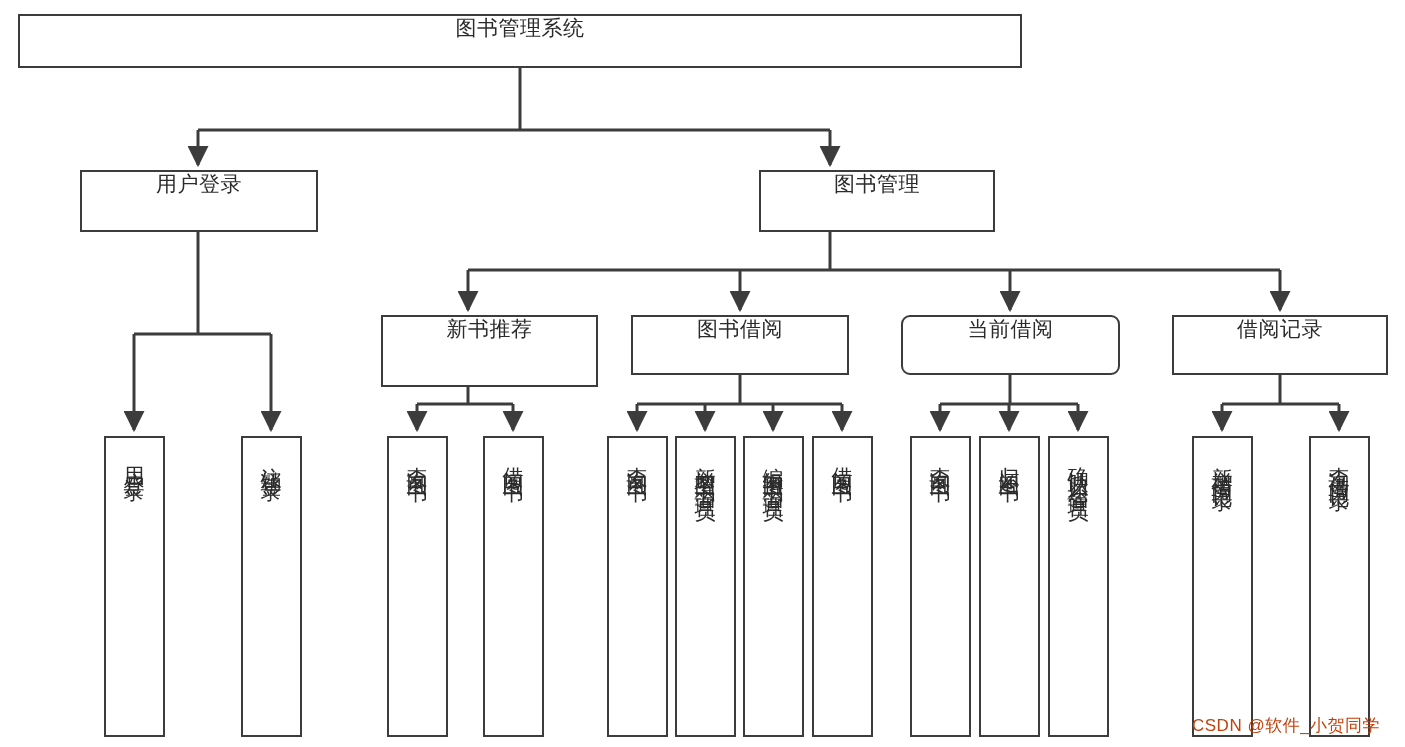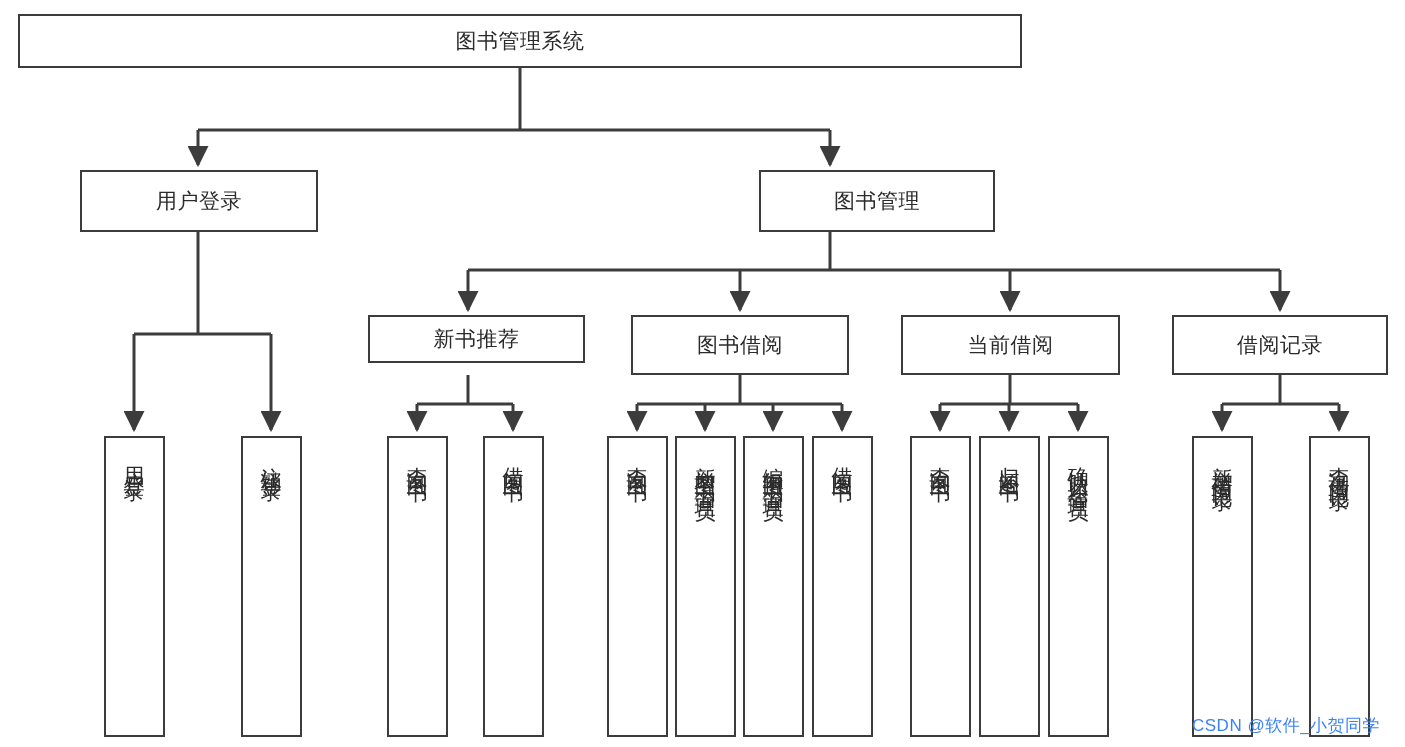--- a/index.html
+++ b/index.html
@@ -23,21 +23,20 @@
     top: 0;
     width: 1405px;
     height: 747px;
   }
   .node {
     position: absolute;
     box-sizing: border-box;
     border: 2px solid #3c3c3c;
     background: #ffffff;
     display: flex;
-    align-items: center;
     justify-content: center;
     color: #2b2b2b;
   }
   .node .label {
     line-height: 1.18;
     letter-spacing: 0.5px;
     white-space: pre;
   }
   .node.horiz .label {
     writing-mode: horizontal-tb;
@@ -55,21 +54,21 @@
     writing-mode: vertical-rl;
     text-orientation: upright;
     font-size: 21px;
     letter-spacing: 5px;
     line-height: 1;
     white-space: nowrap;
   }
   .watermark {
     position: absolute;
     font-size: 17px;
-    color: #3b82f6;
+    color: #c2410c;
     white-space: nowrap;
     letter-spacing: 0.5px;
   }
 </style>
 </head>
 <body>
 
 <div id="canvas">
 
   <svg id="wires" viewBox="0 0 1405 747" xmlns="http://www.w3.org/2000/svg">
@@ -127,29 +126,29 @@
   </div>
 
   <div class="node horiz" style="left:80px; top:170px; width:238px; height:62px;">
     <span class="label">用户登录</span>
   </div>
 
   <div class="node horiz" style="left:711px; top:170px; width:236px; height:62px;margin-left:48px;">
     <span class="label">图书管理</span>
   </div>
 
-  <div class="node horiz" style="left:368px; top:315px; width:217px; height:48px;">
+  <div class="node horiz" style="left:381px; top:315px; width:217px; height:72px;">
     <span class="label">新书推荐</span>
   </div>
 
   <div class="node horiz" style="left:631px; top:315px; width:218px; height:60px;">
     <span class="label">图书借阅</span>
   </div>
 
-  <div class="node horiz" style="left:901px; top:315px; width:219px; height:60px;">
+  <div class="node horiz" style="left:901px; top:315px; width:219px; height:60px;border-radius:9px;">
     <span class="label">当前借阅</span>
   </div>
 
   <div class="node horiz" style="left:1172px; top:315px; width:216px; height:60px;font-family:Liberation Serif, serif;">
     <span class="label">借阅记录</span>
   </div>
 
   <div class="node vert" style="left:104px; top:436px; width:61px; height:301px;">
     <span class="label">用户登录</span>
   </div>

